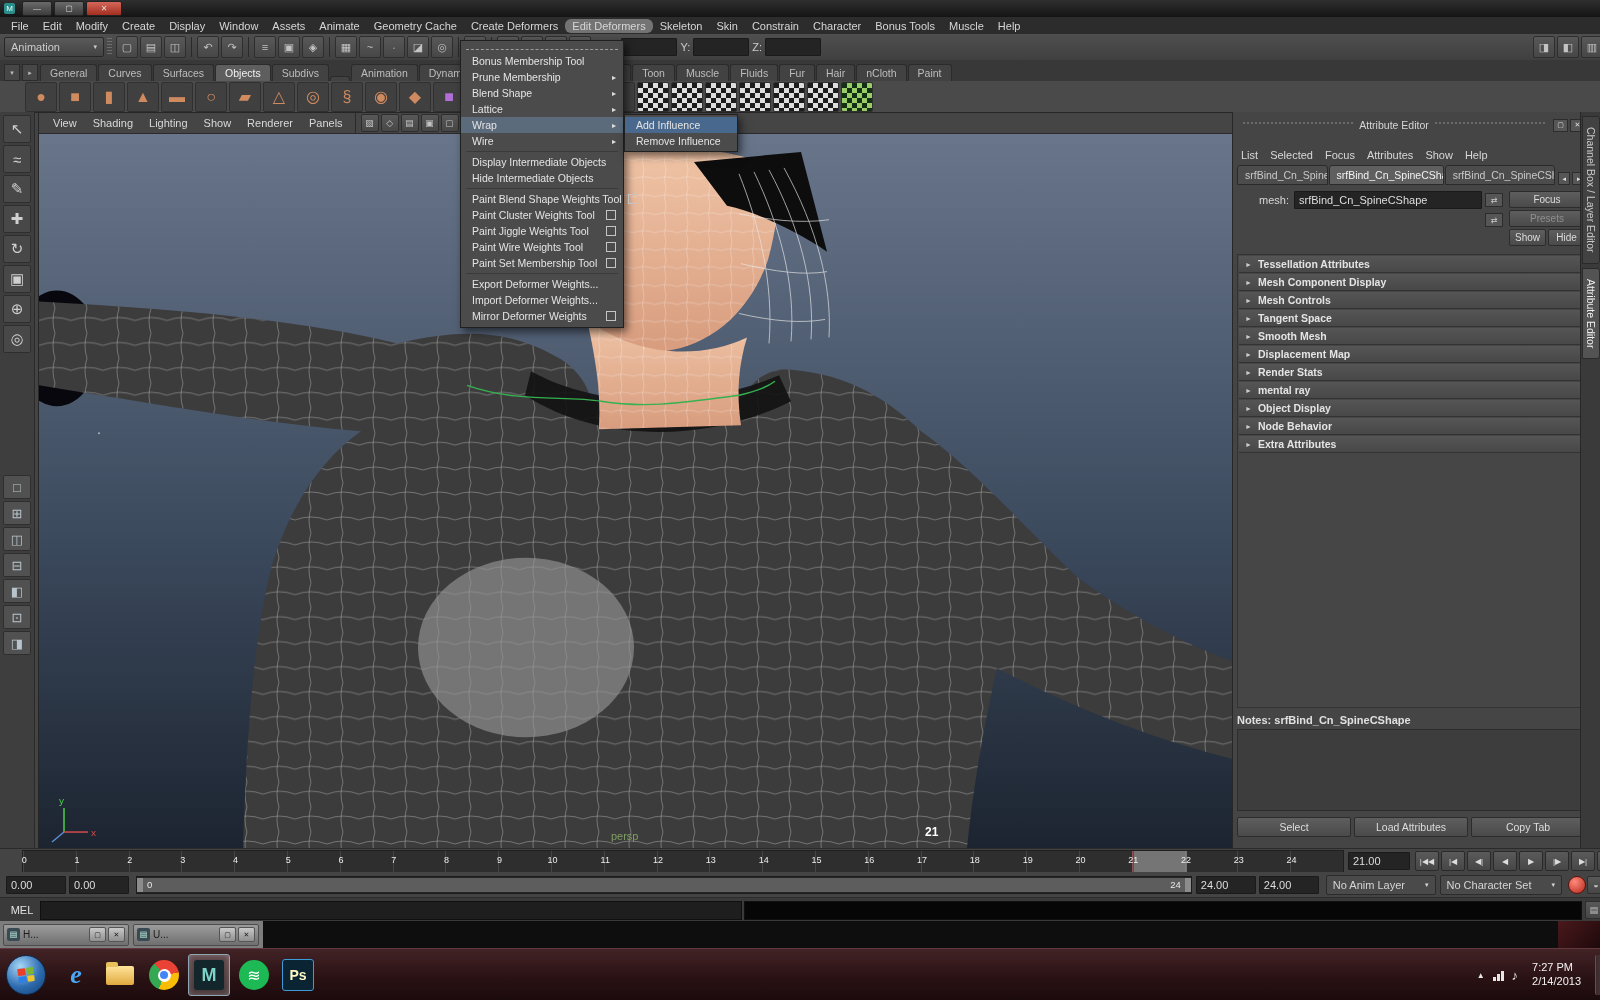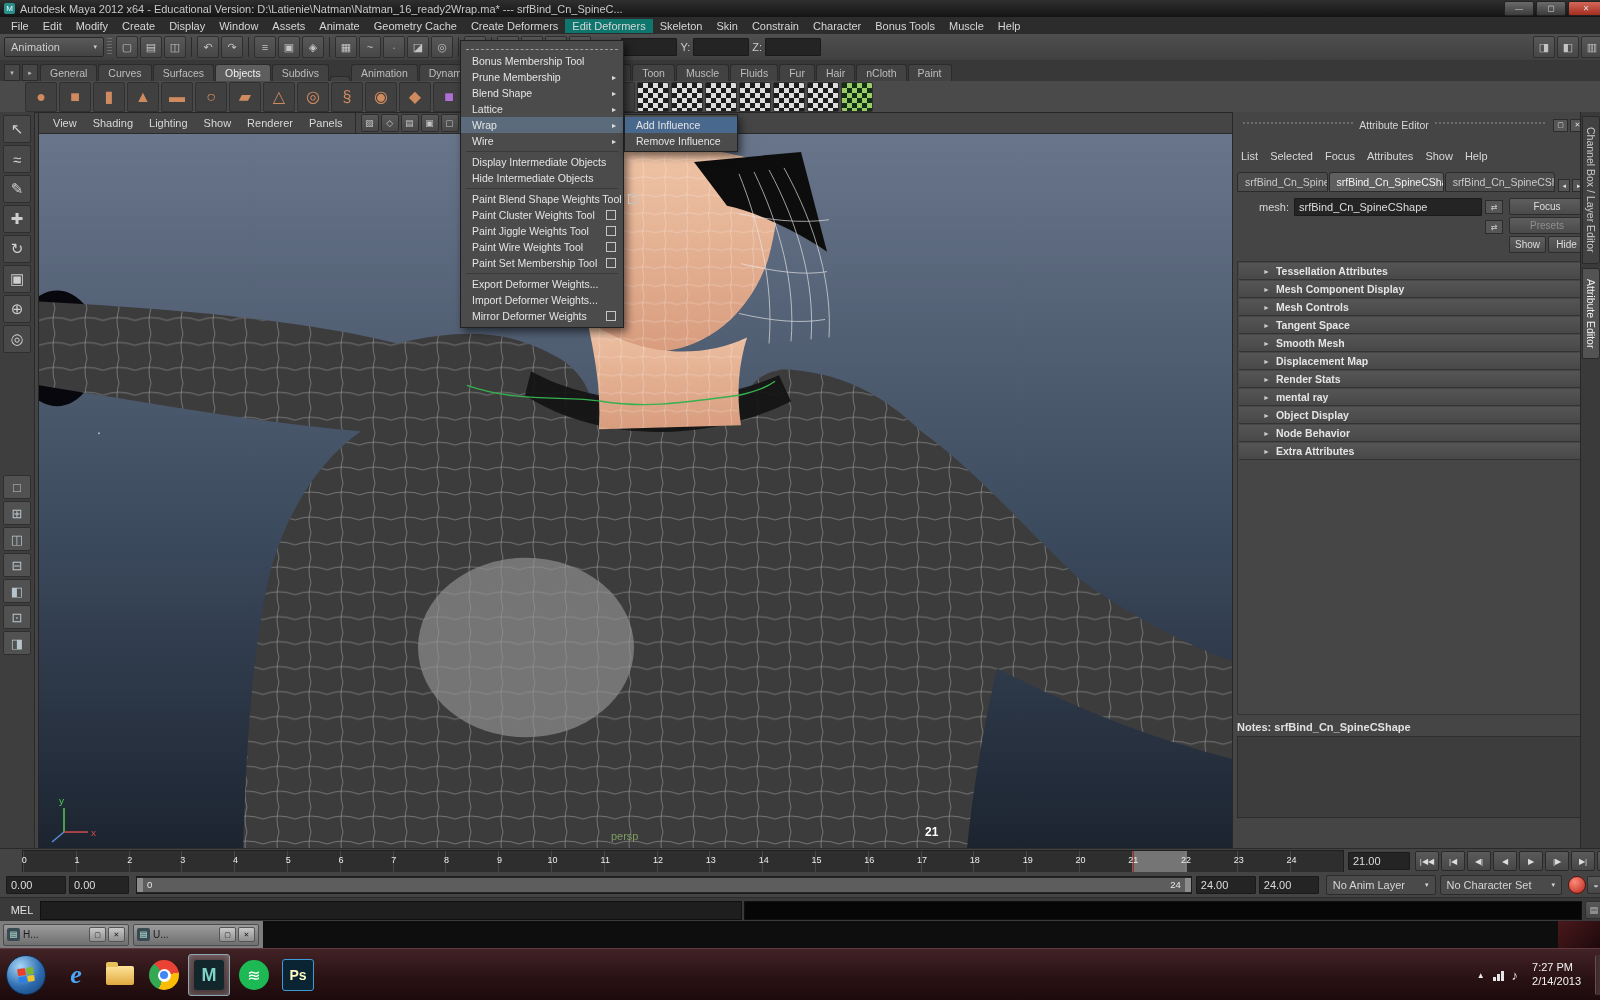--- a/index.html
+++ b/index.html
@@ -24,21 +24,21 @@
       display:flex;align-items:center;padding:0 4px;color:#c8c8c8}
   #titlebar .appico{width:11px;height:11px;background:#2a8f8a;border-radius:2px;margin-right:5px;
       display:inline-flex;align-items:center;justify-content:center;font-size:8px;color:#eafffd}
   .winbtn{width:28px;height:13px;margin-left:2px;display:inline-flex;align-items:center;justify-content:center;
       font-size:8px;color:#ddd;background:linear-gradient(#6a6a6a,#3c3c3c);border:1px solid #222;border-radius:2px}
   .winbtn.close{background:linear-gradient(#d4675a,#a22e1f);width:34px}
   
   #menubar{left:0;top:17px;width:1600px;height:17px;background:#2c2c2c;border-bottom:1px solid #1d1d1d;
       display:flex;align-items:center;padding-left:4px}
   #menubar .m{padding:1px 7px;color:#d6d6d6;cursor:default}
-  #menubar .m.open{background:#0f766e;border-radius:0}
+  #menubar .m.open{background:#737373;border-radius:6px}
   
   #statusline{left:0;top:34px;width:1600px;height:26px;background:linear-gradient(#4f4f4f,#404040);
       display:flex;align-items:center;padding:0 4px;border-bottom:1px solid #2a2a2a}
   .mode{width:86px;height:18px;background:linear-gradient(#5a5a5a,#434343);border:1px solid #272727;
       border-radius:2px;display:flex;align-items:center;justify-content:space-between;padding:0 6px}
   .xyz{margin-left:16px;display:flex;align-items:center;gap:3px}
   .xyz .fld{width:46px}
   
   #shelftabs{left:0;top:60px;width:1600px;height:21px;background:#383838;display:flex;align-items:flex-end;padding-left:4px}
   .stab{padding:2px 9px;color:#bdbdbd;background:#424242;border:1px solid #2b2b2b;border-bottom:none;
@@ -69,41 +69,41 @@
   #vpmenus{height:20px;background:#454545;display:flex;align-items:center;padding-left:6px;border-bottom:1px solid #2b2b2b}
   #vpmenus .m{padding:0 8px;color:#d8d8d8}
   #vpcanvas{position:relative;width:100%;height:714px}
   #vpcanvas svg{display:block;width:100%;height:100%}
   
   #ae{left:1232px;top:0;width:348px;height:736px;background:#454545;border-left:1px solid #272727;padding:6px 4px 0 4px}
   .aetitle{display:flex;align-items:center;height:14px;color:#d5d5d5;font-size:10.5px}
   .dots{flex:1;height:5px;border-top:2px dotted #6b6b6b;margin:0 6px}
   .aewb{width:13px;height:11px;margin-left:2px;display:inline-flex;align-items:center;justify-content:center;
       font-size:7px;background:#565656;border:1px solid #2c2c2c;color:#ddd}
-  .aemenus{display:flex;align-items:flex-start;height:18px;margin-top:18px}
+  .aemenus{display:flex;align-items:flex-end;height:18px;margin-top:11px}
   .aemenus .m{padding:0 8px 0 4px;color:#d8d8d8}
   .aetabs{display:flex;align-items:flex-end;height:22px;margin-top:2px}
   .aetab{max-width:118px;white-space:nowrap;overflow:hidden;padding:3px 7px;background:#4c4c4c;
       border:1px solid #2b2b2b;border-radius:3px 3px 0 0;margin-right:1px;color:#c9c9c9;font-size:10.5px}
   .aetab.active{background:#5f5f5f;color:#f2f2f2}
   .aehead{display:flex;margin-top:6px}
   .aehead .left{flex:1}
   .meshrow{display:flex;align-items:center}
   .meshrow .lbl{width:52px;text-align:right;margin-right:5px;color:#d8d8d8}
   .meshrow .fld{flex:1}
   .minib{width:16px;height:12px;margin-left:3px;display:inline-flex;align-items:center;justify-content:center;
       font-size:8px;background:#565656;border:1px solid #2c2c2c;color:#ccc}
   .aehead .rcol{width:76px;margin-left:6px;display:flex;flex-direction:column;gap:2px}
   .rcol .btn{height:15px;font-size:10px;padding:0}
   .rcol .btn.dim{color:#8f8f8f}
   .showhide{display:flex;gap:2px}
   .showhide .btn{flex:1}
   .secwrap{margin-top:8px;height:452px;background:#464646;border:1px solid #333;overflow:hidden}
   .sec{height:16px;display:flex;align-items:center;background:linear-gradient(#555,#484848);
-      border-bottom:1px solid #333;padding-left:24px;color:#e4e4e4;font-weight:bold;font-size:10.5px;margin:1px 1px 0 1px}
+      border-bottom:1px solid #333;padding-left:6px;color:#e4e4e4;font-weight:bold;font-size:10.5px;margin:1px 1px 0 1px}
   .sec .tri{font-size:7px;margin-right:6px;color:#ccc}
   .noteslbl{margin-top:6px;font-weight:bold;color:#e0e0e0}
   .notesbox{margin-top:3px;height:80px;background:#3d3d3d;border:1px solid #2d2d2d}
   .aefoot{display:flex;gap:3px;margin-top:6px}
   .aefoot .btn{flex:1;font-size:10.5px}
   
   #strip{left:1580px;top:0;width:20px;height:736px;background:#3a3a3a;border-left:1px solid #272727}
   .vtab{writing-mode:vertical-rl;color:#c9c9c9;font-size:10.5px;background:#424242;border:1px solid #2a2a2a;
       padding:10px 2px;margin:4px 1px 2px 1px;border-radius:0 3px 3px 0}
   .vtab.active{background:#535353;color:#f0f0f0}
@@ -184,21 +184,20 @@
   .mi.hl2{background:#49688e}
   .msep{height:1px;background:#3a3a3a;margin:2px 5px}
   .submenu{position:absolute;left:624px;top:114px;width:112px;background:#4b4b4b;border:1px solid #202020;
       box-shadow:3px 4px 8px rgba(0,0,0,.55);z-index:61;padding:2px 0}
 </style>
 </head>
 <body>
 
 <div id="titlebar" class="abs">
   <span class="appico">M</span>
-  <span style="flex:1;white-space:nowrap;overflow:hidden">Autodesk Maya 2012 x64 - Educational Version: D:\Latienie\Natman\Natman_16_ready2Wrap.ma*  ---  srfBind_Cn_SpineC...</span>
   <span class="winbtn">—</span>
   <span class="winbtn">▢</span>
   <span class="winbtn close">✕</span>
 </div>
 
 <div id="menubar" class="abs">
   <span class="m">File</span>
   <span class="m">Edit</span>
   <span class="m">Modify</span>
   <span class="m">Create</span>
@@ -499,20 +498,25 @@
           <span class="tri">►</span>
           <span>Node Behavior</span>
         </div>
       <div class="sec">
           <span class="tri">►</span>
           <span>Extra Attributes</span>
         </div>
     </div>
     <div class="noteslbl">Notes: srfBind_Cn_SpineCShape</div>
     <div class="notesbox"></div>
+    <div class="aefoot">
+      <span class="btn">Select</span>
+      <span class="btn">Load Attributes</span>
+      <span class="btn">Copy Tab</span>
+    </div>
   </div>
 
   <div id="strip" class="abs">
     <div class="vtab">Channel Box / Layer Editor</div>
     <div class="vtab active">Attribute Editor</div>
   </div>
 </div>
 
 <div id="timeslider" class="abs">
   <div class="ticks">

